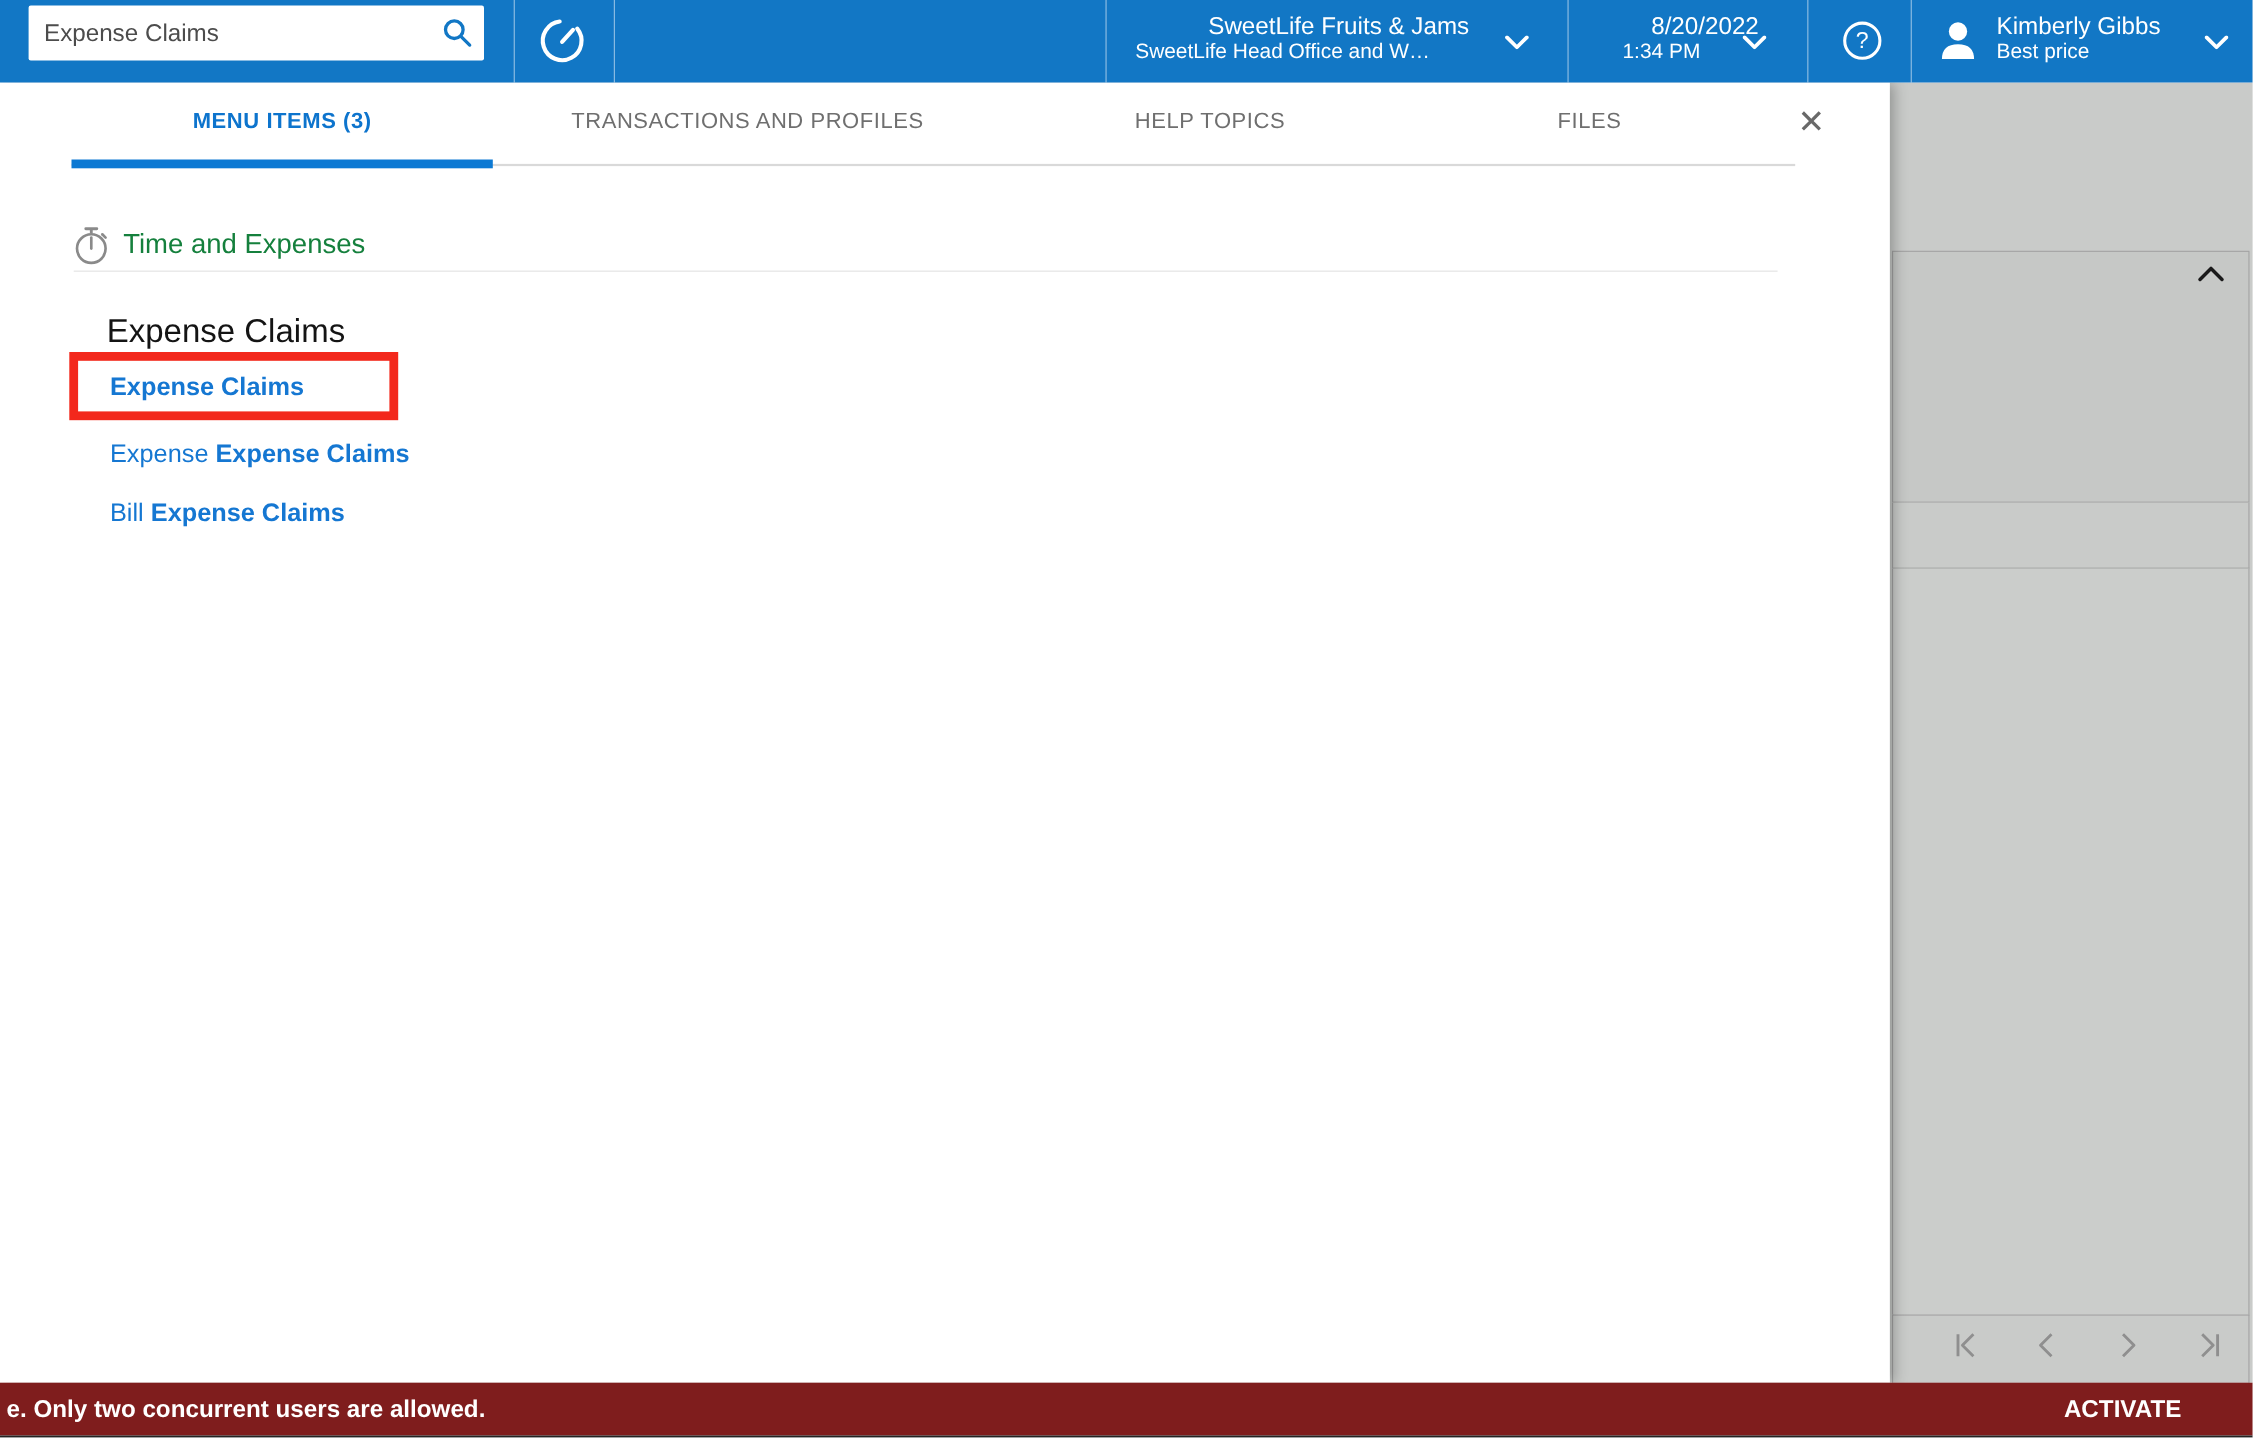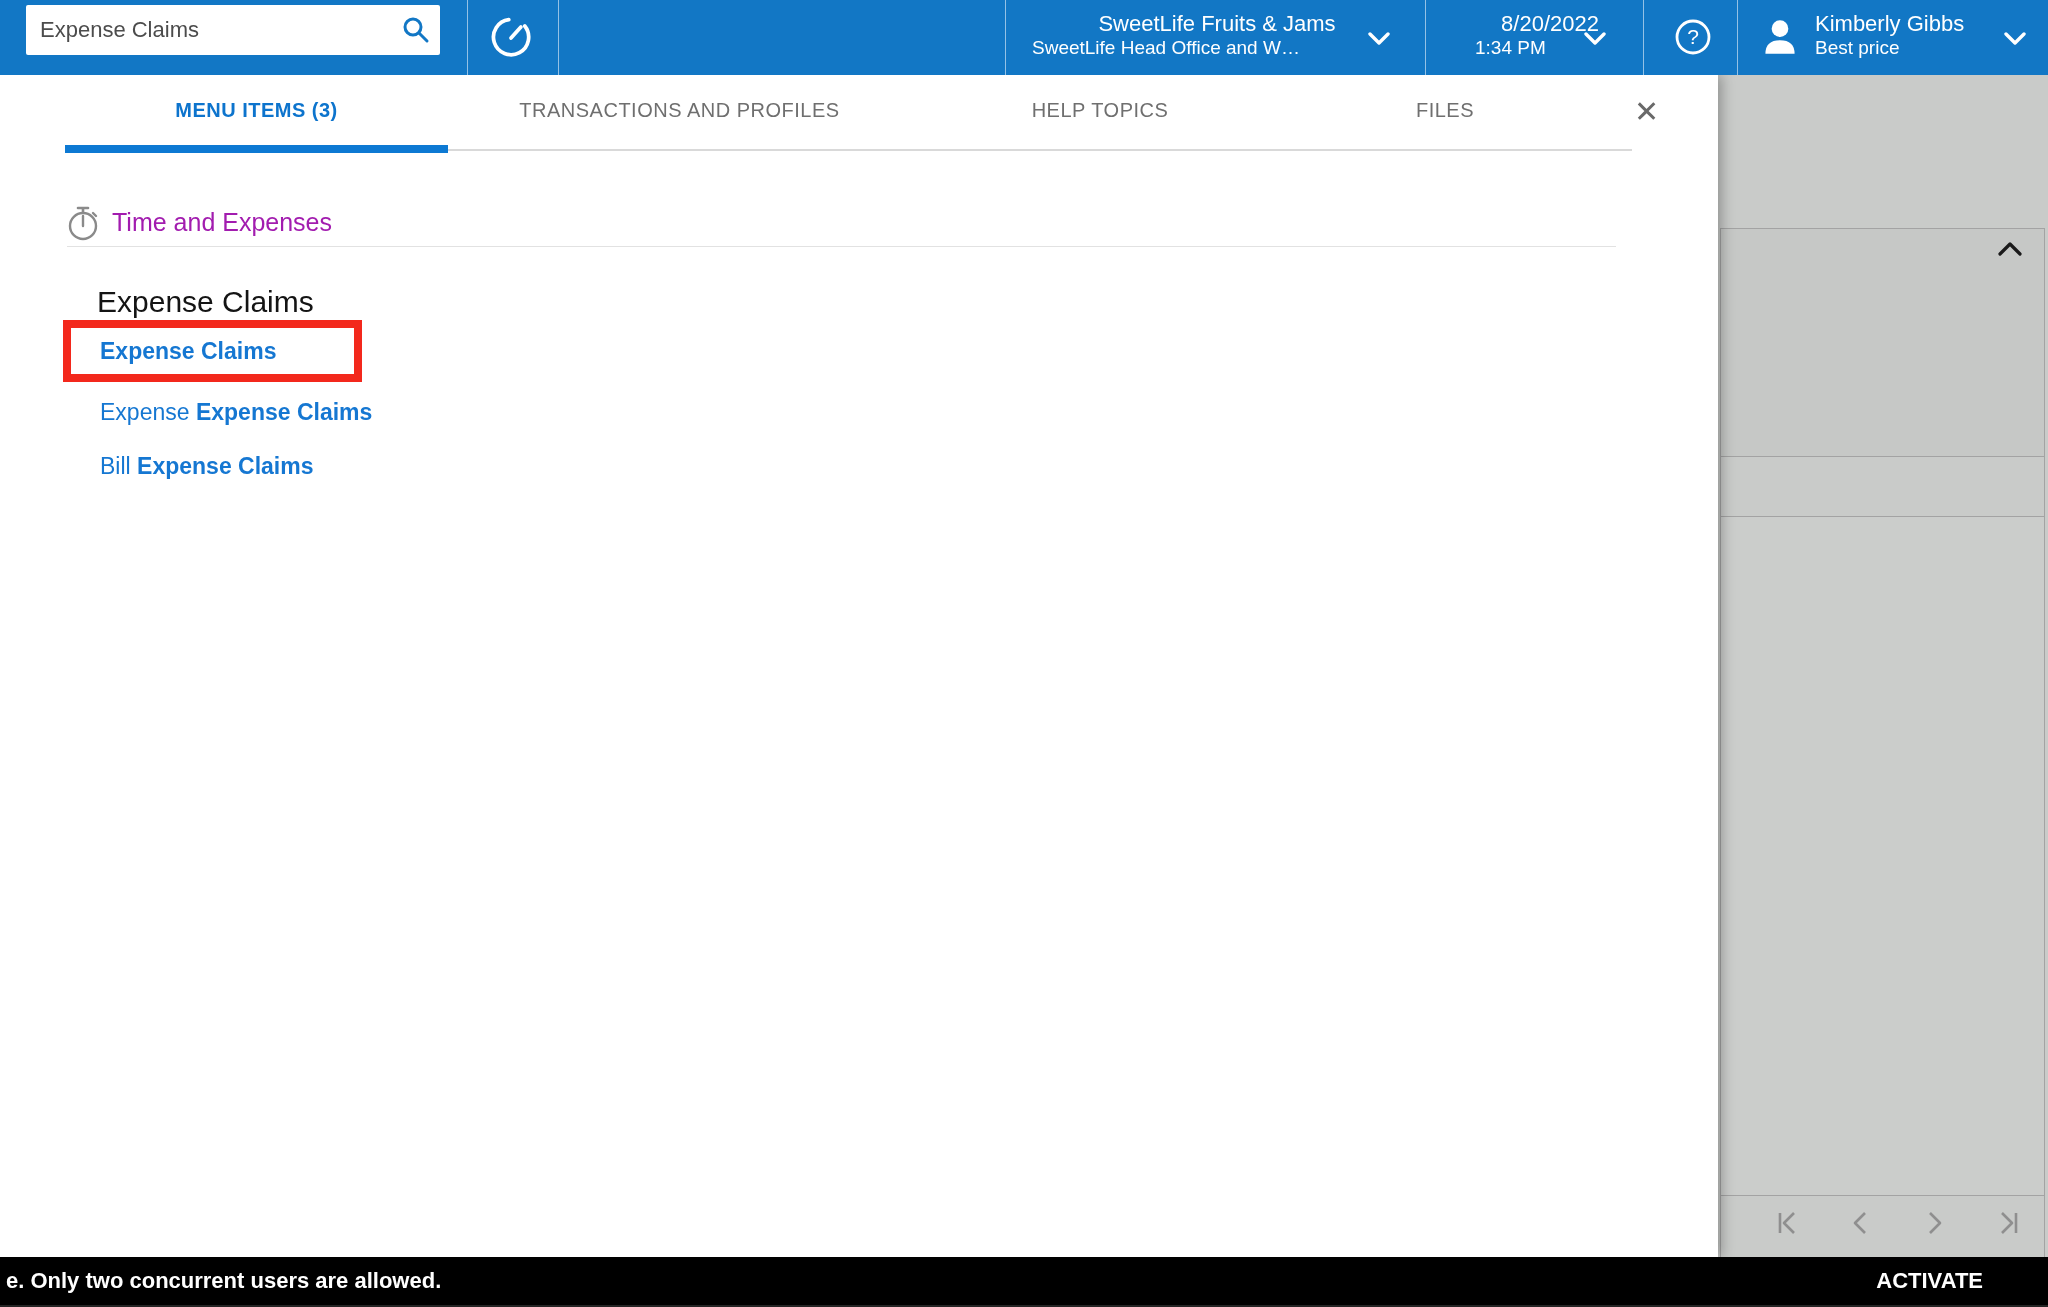--- a/index.html
+++ b/index.html
@@ -20,42 +20,42 @@
   .tb-line2 { font-size:19px; line-height:22px; white-space:nowrap; }
   .chev { position:absolute; }
   
   .search-panel { position:absolute; left:0; top:75px; width:1718px; height:1182px; background:#ffffff; box-shadow:4px 0 12px rgba(0,0,0,.28); z-index:3;padding-left:36px; }
   .tab { position:absolute; top:24px; text-align:center; font-size:20px; letter-spacing:.5px; color:#6f6f6f; cursor:pointer; white-space:nowrap; }
   .tab.active { color:#0d74cd; font-weight:bold; }
   .tabs-baseline { position:absolute; left:65px; top:74px; width:1567px; height:2px; background:#d9d9d9; }
   .tab-underline { position:absolute; left:65px; top:70px; width:383px; height:8px; background:#0d79d3; }
   .close-x { position:absolute; left:1634px; top:22px; font-size:30px; color:#696969; cursor:pointer; line-height:1; }
   .cat-icon { position:absolute; left:64px; top:129px; width:38px; height:38px; }
-  .cat-label { position:absolute; left:112px; top:133px; font-size:25px; color:#a21caf; }
+  .cat-label { position:absolute; left:112px; top:133px; font-size:25px; color:#15803d; }
   .cat-divider { position:absolute; left:67px; top:171px; width:1549px; height:1px; background:#e2e2e2; }
   .group-title { position:absolute; left:97px; top:210px; font-size:30px; color:#141414; }
   .red-box { position:absolute; left:63px; top:245px; width:299px; height:62px; border:8px solid #f3281c; display:flex; align-items:center; padding-left:29px; }
   .result-link { font-size:23px; color:#1577d2; cursor:pointer; white-space:nowrap; }
   .result-link .bold { font-weight:bold; }
   .result-2 { position:absolute; left:100px; top:324px; }
   .result-3 { position:absolute; left:100px; top:378px; }
   
   .side-panel { position:absolute; left:1718px; top:75px; width:330px; height:1182px; background:#c9cbc9; z-index:1; }
   .sp-top { position:absolute; left:0; top:0; right:0; height:153px; background:#cdcfcd; }
   .sp-customization { position:absolute; left:18px; top:22px; font-size:20px; color:#121212; cursor:pointer; }
   .sp-tools { position:absolute; left:238px; top:22px; font-size:20px; color:#121212; cursor:pointer; }
   .sp-caret { font-size:14px; vertical-align:2px; }
   .sp-box { position:absolute; left:2px; right:3px; top:153px; height:229px; background:#c6c8c6; border:1px solid #a3a3a3; }
   .sp-collapse { position:absolute; right:22px; top:12px; width:24px; height:16px; cursor:pointer; }
   .sp-band { position:absolute; left:2px; right:3px; top:382px; height:60px; background:#c9cbc9; border:1px solid #a3a3a3; border-top:none; }
   .sp-main { position:absolute; left:2px; right:3px; top:442px; height:678px; background:#cbcdcb; border-left:1px solid #a3a3a3; border-right:1px solid #a3a3a3; }
   .sp-pager { position:absolute; left:2px; right:3px; top:1120px; height:62px; border-top:1px solid #a3a3a3; border-left:1px solid #a3a3a3; border-right:1px solid #a3a3a3; background:#c9cbc9; }
   .pager-btn { position:absolute; top:14px; width:26px; height:26px; cursor:pointer; }
   
-  .footer { position:absolute; left:0; top:1257px; width:2048px; height:48px; background:#000000; z-index:6; }
+  .footer { position:absolute; left:0; top:1257px; width:2048px; height:48px; background:#7f1d1d; z-index:6; }
   .footer-msg { position:absolute; left:6px; top:11px; font-size:22px; font-weight:bold; color:#ffffff; white-space:nowrap; }
   .footer-activate { position:absolute; right:65px; top:11px; font-size:22px; font-weight:bold; color:#ffffff; cursor:pointer; }
   .bottom-edge { position:absolute; left:0; top:1305px; width:2048px; height:2px; background:#242424; z-index:7; }
 </style>
 </head>
 <body>
 
 <div class="app">
 
   <div class="topbar">

